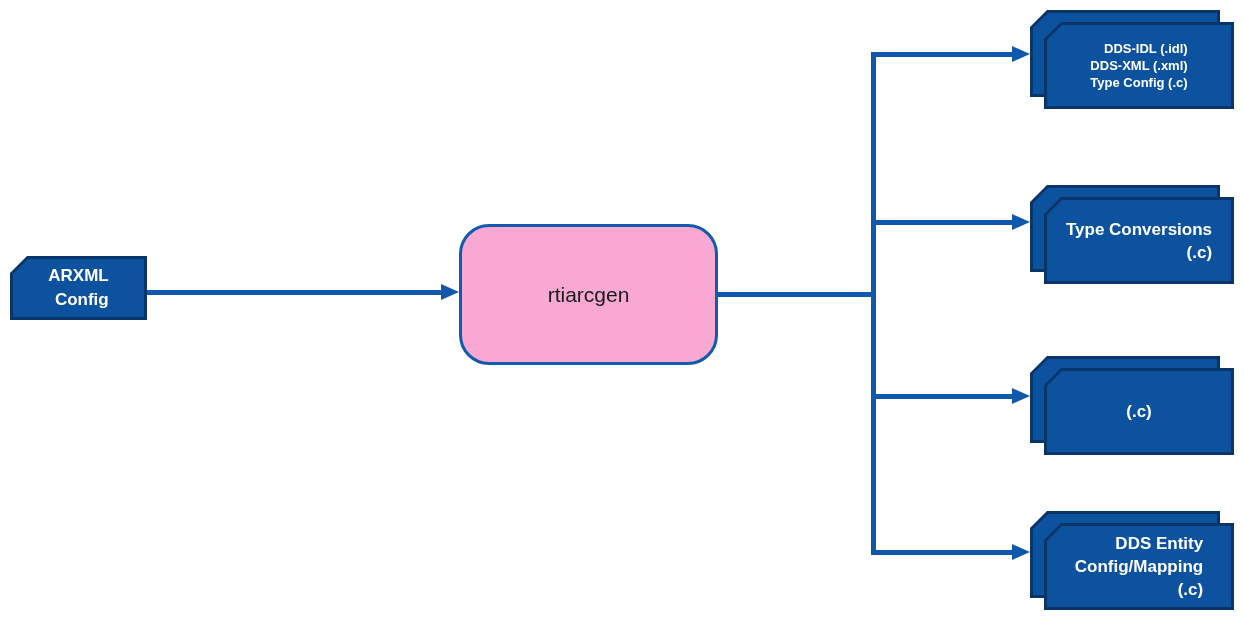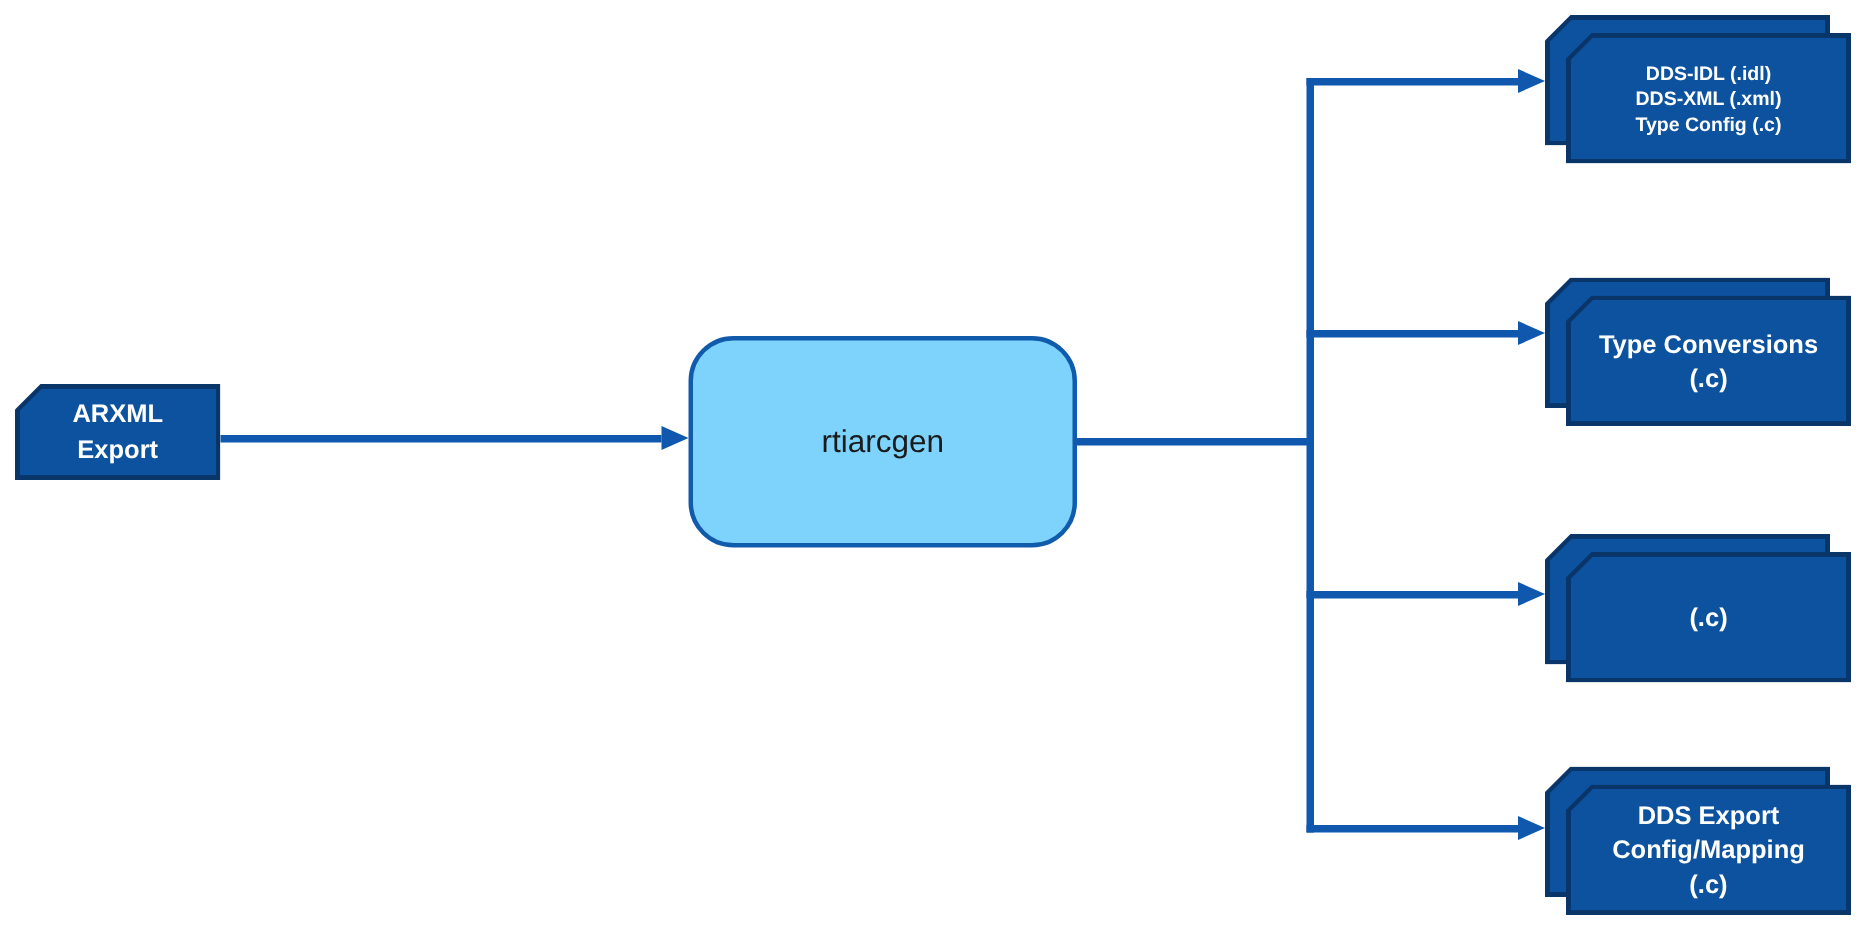--- a/index.html
+++ b/index.html
@@ -32,21 +32,21 @@
     clip-path: polygon(17px 0, 100% 0, 100% 100%, 0 100%, 0 17px);
   }
   .card .card-inner {
     position: absolute;
     inset: 3px;
     background: var(--card-fill);
     clip-path: polygon(15px 0, 100% 0, 100% 100%, 0 100%, 0 15px);
     display: flex;
     align-items: center;
     justify-content: center;
-    text-align: center;
+    text-align: right;
   }
   .card-label {
     color: var(--label-text);
     font-weight: bold;
   }
   .card-label .line { display: block; }
 
   .input-card .card-label { font-size: 17px; line-height: 24px; }
 
   
@@ -55,21 +55,21 @@
   .stack .card.back  { left: 0; top: 0; }
   .stack .card.front { left: 14px; top: 12px; }
   .stack .card-label { font-size: 17px; line-height: 23px; }
   .stack.small-text .card-label { font-size: 13px; line-height: 17px; }
 
   
   .processor {
     position: absolute;
     left: 459px; top: 224px;
     width: 259px; height: 141px;
-    background: #7dd3fc;
+    background: #f9a8d4;
     border: 3px solid var(--processor-border);
     border-radius: 30px;
     box-sizing: border-box;
     display: flex;
     align-items: center;
     justify-content: center;
     color: var(--processor-text);
     font-size: 21px;
   }
 
@@ -86,21 +86,21 @@
 </style>
 </head>
 <body>
 
 <div class="canvas">
 
   <div class="card input-card" style="left:10px; top:256px; width:137px; height:64px;">
     <div class="card-inner">
       <div class="card-label">
         <span class="line">ARXML</span>
-        <span class="line">Export</span>
+        <span class="line">Config</span>
       </div>
     </div>
   </div>
 
   <div class="h-line" style="left:147px; top:290px; width:294px;"></div>
   <div class="arrowhead" style="left:441px; top:284px;"></div>
 
   <div class="processor">
     <span>rtiarcgen</span>
   </div>
@@ -162,21 +162,21 @@
     </div>
   </div>
 
   <div class="stack" style="left:1030px; top:511px;">
     <div class="card back">
       <div class="card-inner"></div>
     </div>
     <div class="card front">
       <div class="card-inner">
         <div class="card-label">
-          <span class="line">DDS Export</span>
+          <span class="line">DDS Entity</span>
           <span class="line">Config/Mapping</span>
           <span class="line">(.c)</span>
         </div>
       </div>
     </div>
   </div>
 
 </div>
 
 </body></html>

